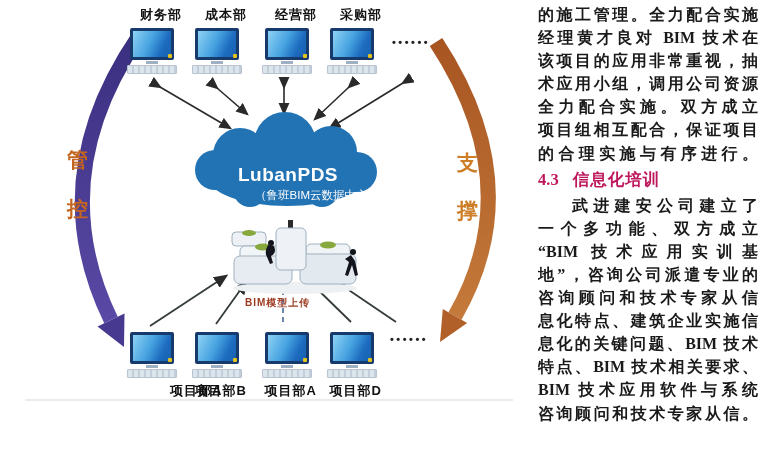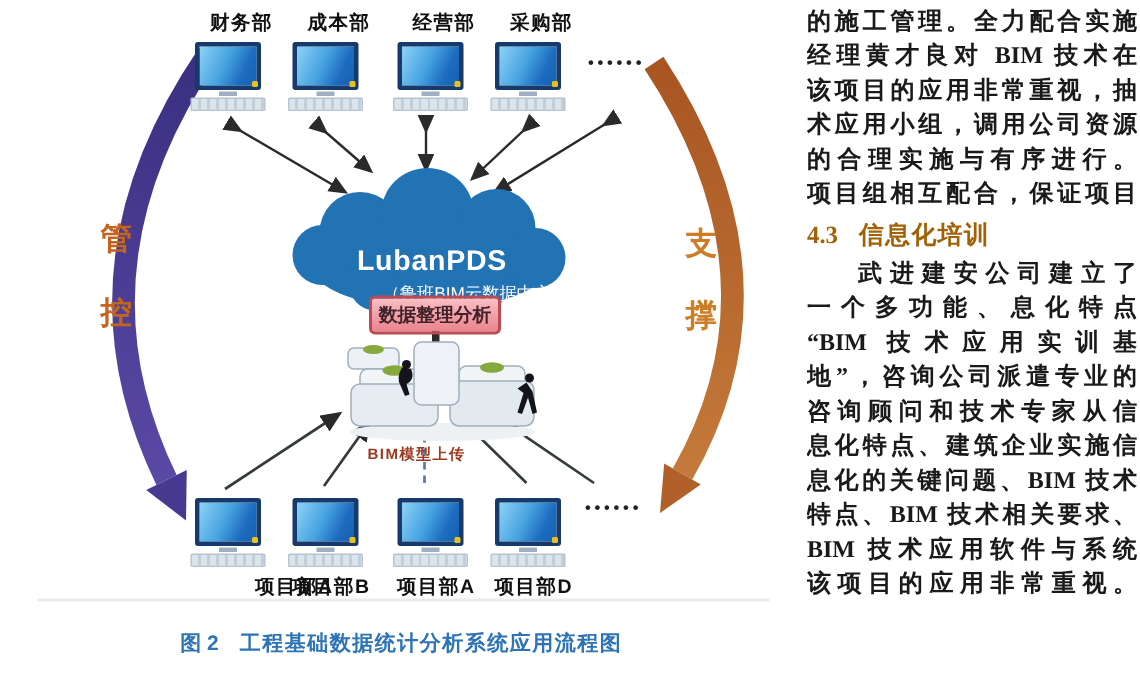--- a/index.html
+++ b/index.html
@@ -40,21 +40,21 @@
 
   .caption{position:absolute;left:0;top:420px;width:535px;text-align:center;color:#2e74b5;font-weight:bold;font-size:14px;white-space:nowrap;}
   .caption .cap-title{margin-left:14px;letter-spacing:1px;}
 
   
   .article{position:absolute;left:538px;top:3px;width:220px;color:#1a1a1a;
            font-family:"Liberation Serif", serif;font-weight:700;}
   .tline{height:23.1px;line-height:23.1px;font-size:16px;text-align:justify;text-align-last:justify;
          text-justify:inter-character;overflow:hidden;}
   .tline.indent{padding-left:34px;}
-  .sec-heading{height:23px;line-height:23px;margin:3px 0 3px;color:#a16207;font-size:16.5px;font-weight:700;white-space:nowrap;}
+  .sec-heading{height:23px;line-height:23px;margin:3px 0 3px;color:#be185d;font-size:16.5px;font-weight:700;white-space:nowrap;}
   .sec-heading .sec-title{margin-left:14px;letter-spacing:1px;}
 </style>
 </head>
 <body>
 
 <div class="page">
 
   <div class="figure">
 
     <svg class="arrow-layer" viewBox="0 0 535 452" width="535" height="452">
@@ -173,21 +173,20 @@
           <div class="keyboard"></div>
       </div>
     </div>
     <div class="dots" style="left:392px;top:36px;">••••••</div>
 
     <div class="cloud-text">
       <div class="cloud-title">LubanPDS</div>
       <div class="cloud-subtitle">（鲁班BIM云数据中心）</div>
     </div>
 
-    <div class="process-box">数据整理分析</div>
 
     <div class="upload-label">BIM模型上传</div>
 
     <div class="band-char purple-side" style="left:67px;top:149px;">管</div>
     <div class="band-char purple-side" style="left:67px;top:198px;">控</div>
     <div class="band-char orange-side" style="left:457px;top:152px;">支</div>
     <div class="band-char orange-side" style="left:457px;top:200px;">撑</div>
 
     <div class="col" style="left:122px;top:328px;">
       <div class="computer">
@@ -226,42 +225,40 @@
           </div>
         <div class="stand"></div>
           <div class="keyboard"></div>
       </div>
       <div class="dept-label" style="margin-top:4px;">项目部D</div>
     </div>
     <div class="dots" style="left:390px;top:333px;">••••••</div>
 
     <div class="divider"></div>
 
-    <div class="caption">
-      <span class="cap-tag">图 2</span><span class="cap-title">工程基础数据统计分析系统应用流程图</span>
-    </div>
   </div>
 
   <div class="article">
     <div class="tline">的施工管理。全力配合实施</div>
     <div class="tline">经理黄才良对 BIM 技术在</div>
     <div class="tline">该项目的应用非常重视，抽</div>
     <div class="tline">术应用小组，调用公司资源</div>
+    <div class="tline">全力配合实施。双方成立</div>
+    <div class="tline">项目组相互配合，保证项目</div>
     <div class="tline">的合理实施与有序进行。</div>
-    <div class="tline">项目组相互配合，保证项目</div>
 
     <div class="sec-heading">
       <span class="sec-num">4.3</span><span class="sec-title">信息化培训</span>
     </div>
 
     <div class="tline indent">武进建安公司建立了</div>
-    <div class="tline">一个多功能、息化特点</div>
+    <div class="tline">一个多功能、双方成立</div>
     <div class="tline">“BIM 技术应用实训基</div>
     <div class="tline">地”，咨询公司派遣专业的</div>
     <div class="tline">咨询顾问和技术专家从信</div>
     <div class="tline">息化特点、建筑企业实施信</div>
     <div class="tline">息化的关键问题、BIM 技术</div>
     <div class="tline">特点、BIM 技术相关要求、</div>
     <div class="tline">BIM 技术应用软件与系统</div>
-    <div class="tline">该项目的应用非常重视。</div>
+    <div class="tline">咨询顾问和技术专家从信。</div>
   </div>
 
 </div>
 
 </body></html>

